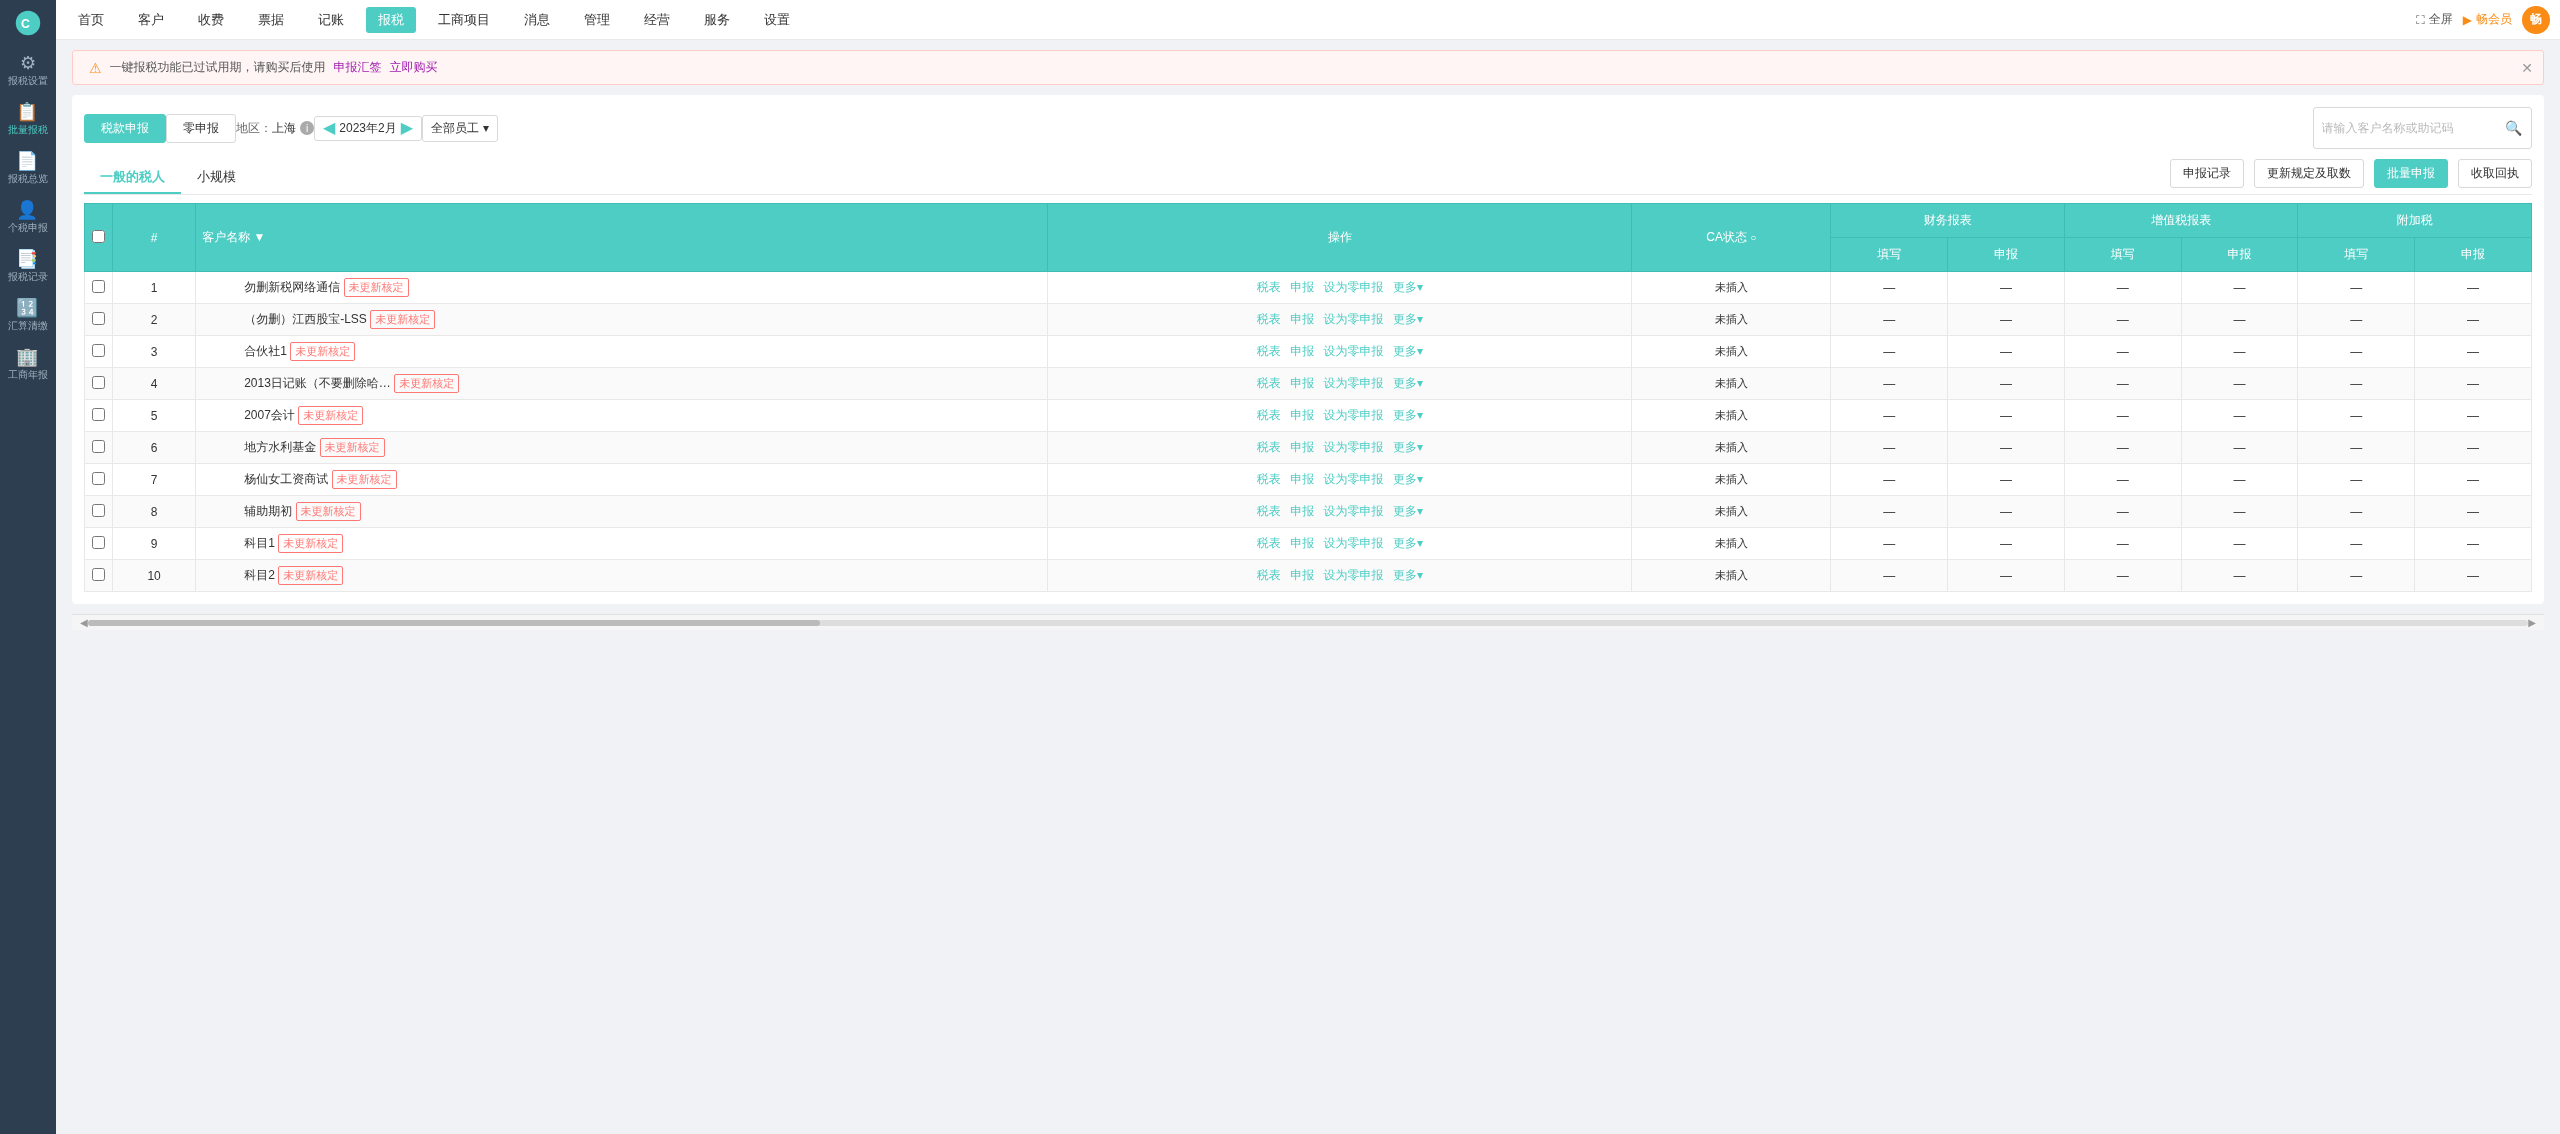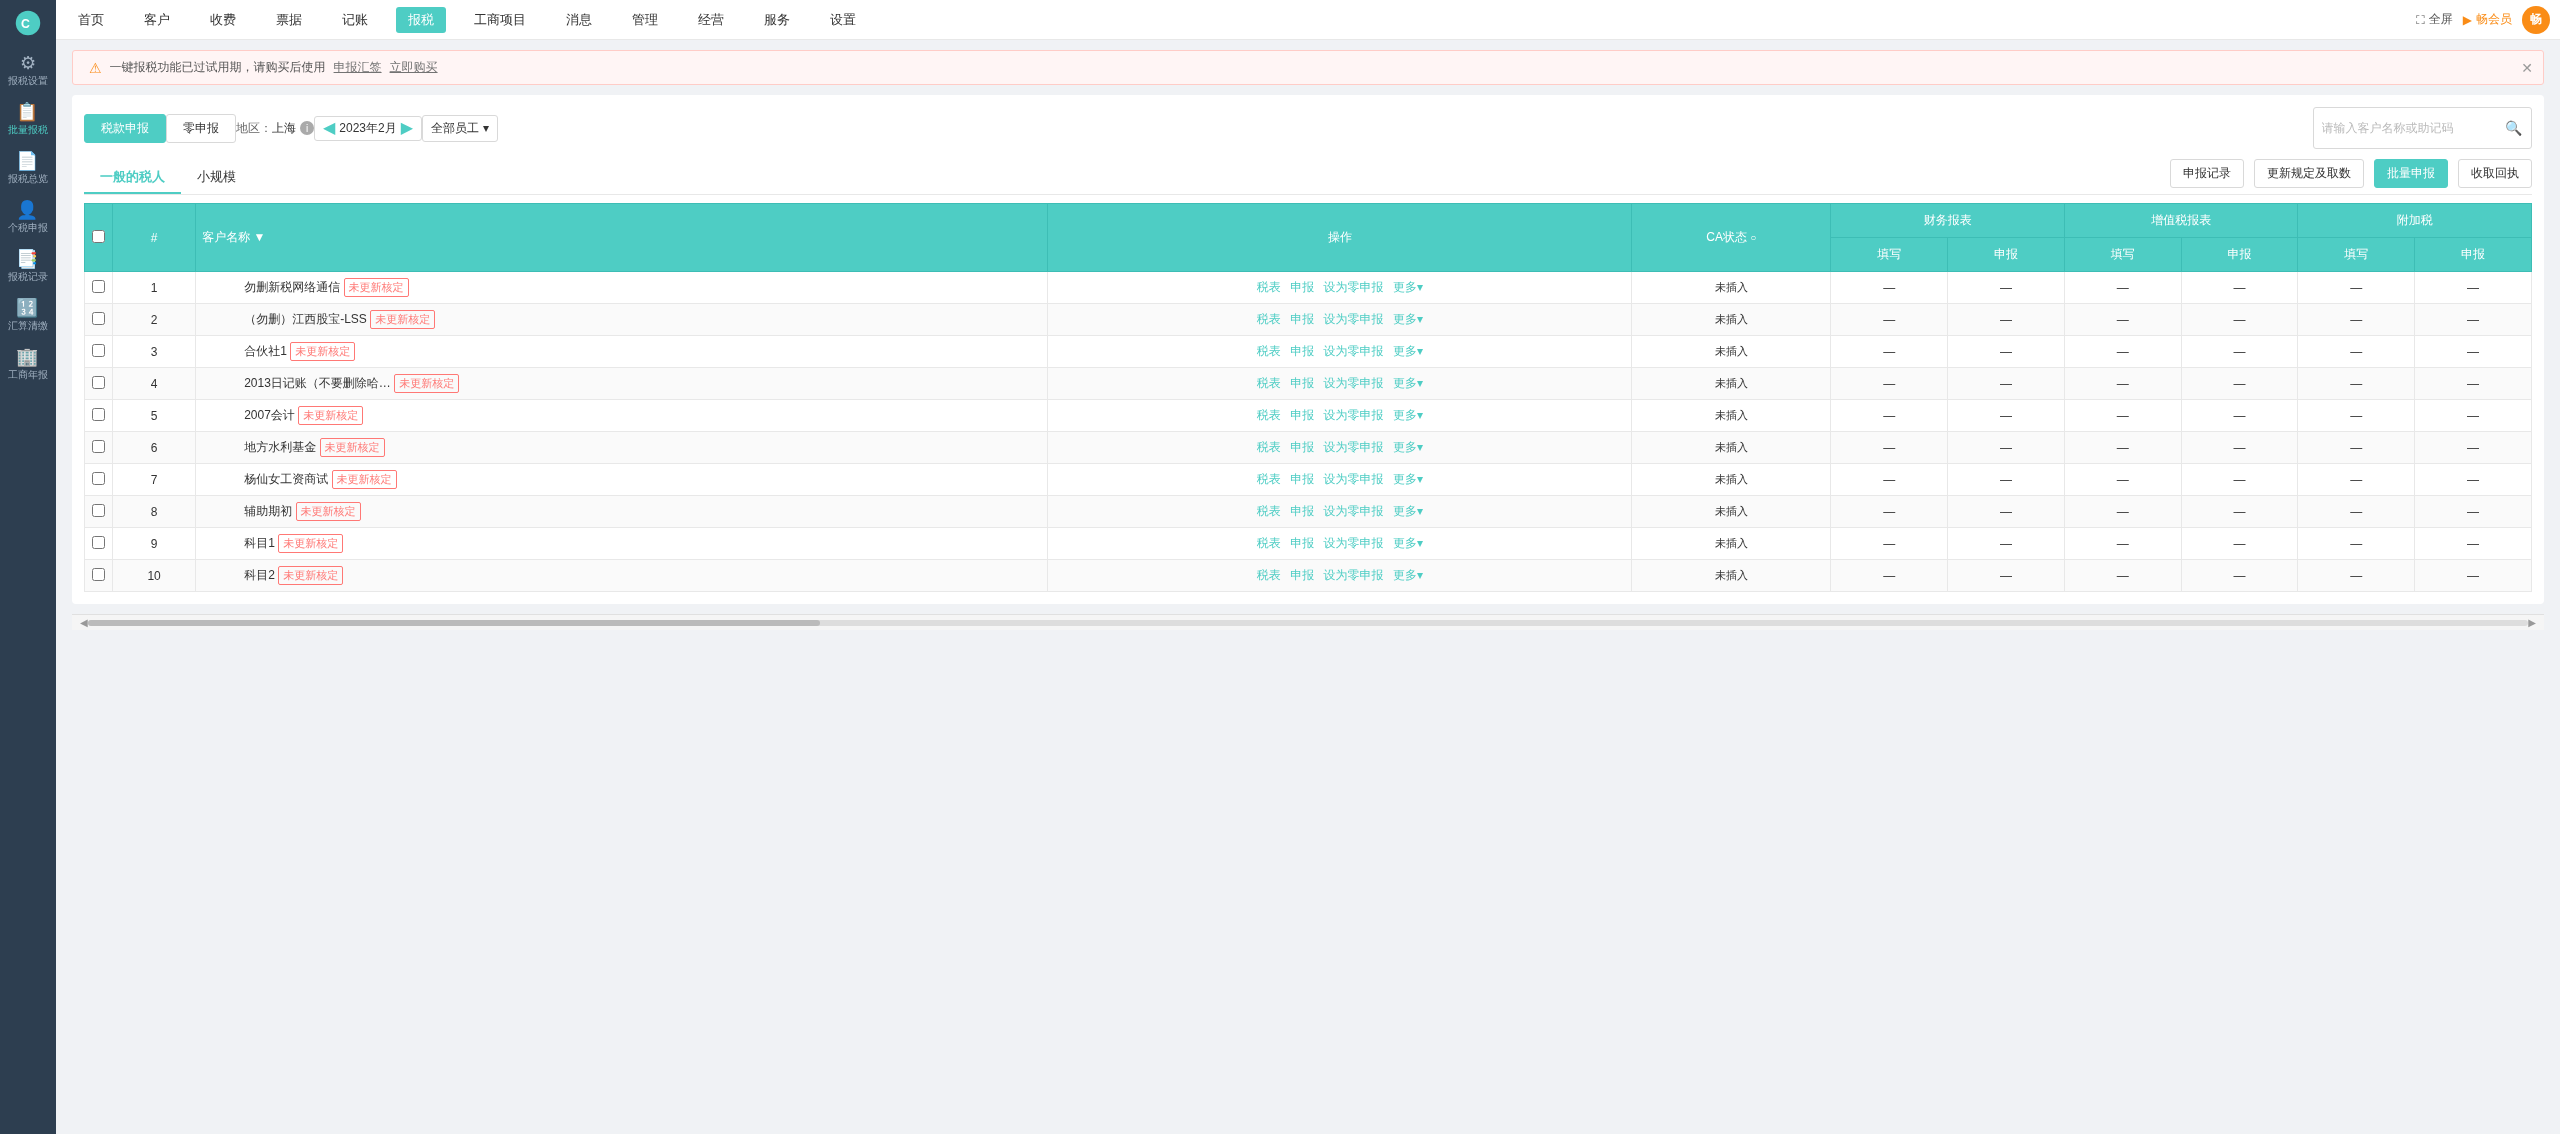--- a/index.html
+++ b/index.html
@@ -50,21 +50,21 @@
       overflow: hidden;
     }
     .top-nav {
       background: #fff;
       height: 40px;
       display: flex;
       align-items: center;
       padding: 0 10px;
       border-bottom: 1px solid #e8e8e8;
       flex-shrink: 0;
-      gap: 16px;
+      gap: 10px;
     }
     .top-nav-item {
       padding: 4px 12px;
       cursor: pointer;
       color: #333;
       font-size: 13px;
       border-radius: 3px;
       white-space: nowrap;
     }
     .top-nav-item.active {
@@ -103,21 +103,21 @@
       padding: 8px 16px;
       display: flex;
       align-items: center;
       gap: 8px;
       border-radius: 3px;
       font-size: 12px;
       color: #555;
       position: relative;
     }
     .notif-bar .warn-icon { color: #fa8c16; font-size: 14px; }
-    .notif-bar a { color: #737373; text-decoration: underline; cursor: pointer; text-align: right; }
+    .notif-bar a { color: #a21caf; cursor: pointer; text-align: right; }
     .notif-close {
       position: absolute;
       right: 10px;
       top: 50%;
       transform: translateY(-50%);
       cursor: pointer;
       color: #999;
       font-size: 14px;
     }
 

